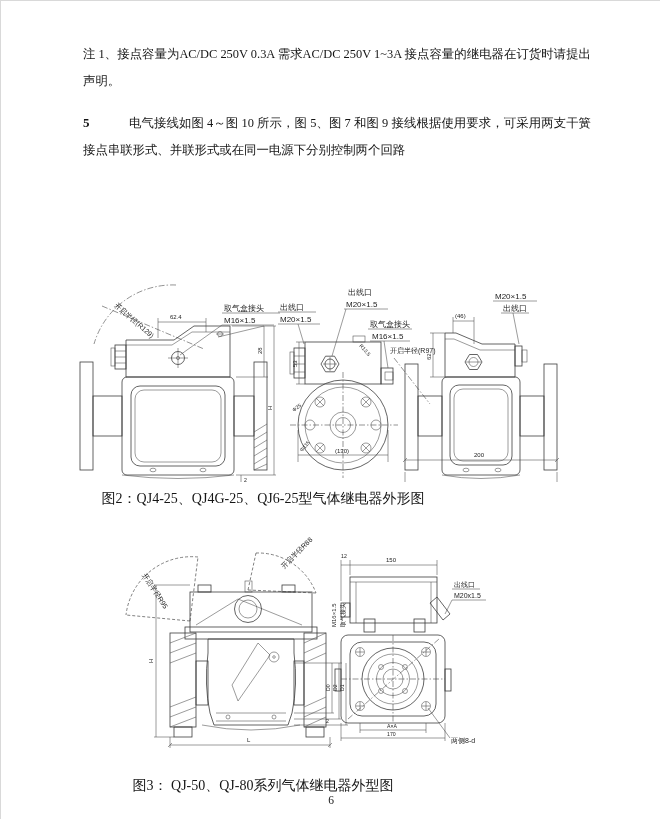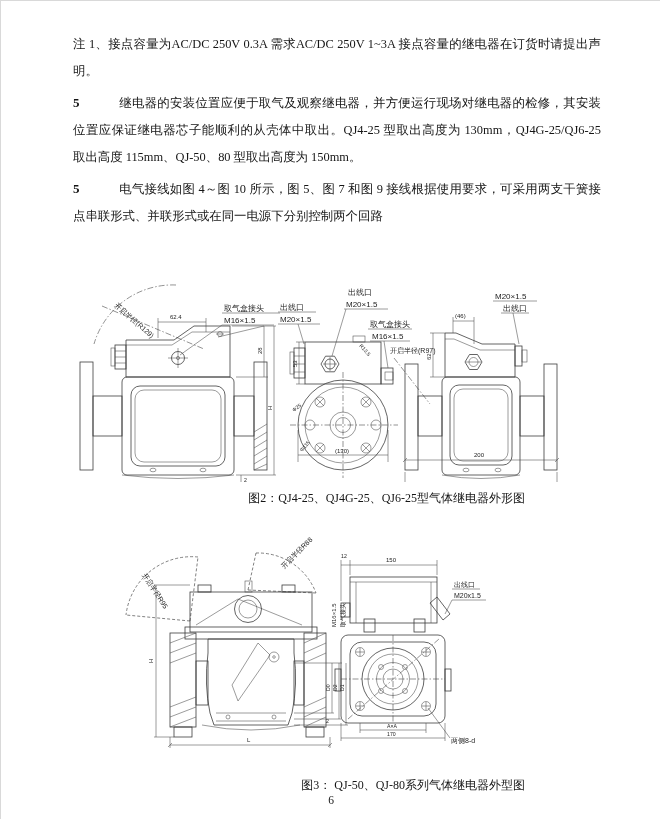--- a/index.html
+++ b/index.html
@@ -1,23 +1,23 @@
 <!DOCTYPE html>
 <html><head>
 <meta charset="utf-8">
 <style>
   html,body{margin:0;padding:0;background:#e9e9e9;}
   #page{position:relative;width:660px;height:819px;background:#ffffff;border:1px solid #d9d9d9;
         font-family:"Liberation Serif","DejaVu Serif",serif;color:#151515;overflow:hidden;}
   .textblock{position:absolute;left:68px;top:26px;width:536px;font-size:12.4px;line-height:27px;text-align:justify;}
-  .textblock p{margin:4px;}
+  .textblock p{margin:14px;}
   .b{font-weight:bold;}
   .ind{text-indent:10px;}
   .bullet{display:inline-block;width:46px;font-weight:bold;font-size:13px;}
-  .caption{position:absolute;left:0;width:524px;text-align:right;font-size:12px;}
+  .caption{position:absolute;left:0;width:524px;text-align:center;font-size:14px;}
   #cap2{top:489px;}
   #cap3{top:776px;}
   #pagenum{position:absolute;top:793px;left:0;width:660px;text-align:center;font-size:11.5px;}
   #fig2{position:absolute;left:57px;top:281px;}
   #fig3{position:absolute;left:97px;top:534px;}
   svg .ln{stroke:#3c3c3c;stroke-width:0.8;fill:none;}
   svg .tn{stroke:#4a4a4a;stroke-width:0.55;fill:none;}
   svg .dd{stroke:#4a4a4a;stroke-width:0.6;fill:none;stroke-dasharray:6 2 1.5 2;}
   svg .da{stroke:#4a4a4a;stroke-width:0.7;fill:none;stroke-dasharray:3 2;}
   svg text{fill:#1d1d1d;font-family:"Liberation Sans","DejaVu Sans",sans-serif;}
@@ -26,21 +26,20 @@
   svg .dim{font-size:6px;}
   svg .dm5{font-size:5.2px;}
 </style>
 </head>
 <body>
 
 <div id="page">
 
   <div class="textblock">
     <p>注 1、接点容量为AC/DC 250V 0.3A 需求AC/DC 250V 1~3A 接点容量的继电器在订货时请提出声明。</p>
-    <p><span class="bullet">5</span><span>继电器的安装位置应便于取气及观察继电器，并方便运行现场对继电器的检修，其安装位置应保证继电器芯子能顺利的从壳体中取出。QJ4-25 型取出高度为 130mm，QJ4G-25/QJ6-25 取出高度 115mm、QJ-50、80 型取出高度为 150mm。</span></p>
     <p><span class="bullet">5</span><span>电气接线如图 4～图 10 所示，图 5、图 7 和图 9 接线根据使用要求，可采用两支干簧接点串联形式、并联形式或在同一电源下分别控制两个回路</span></p>
   </div>
 
   <svg id="fig2" width="548" height="202" viewBox="0 0 548 202">
 
     <g>
       <path class="dd" d="M 118,3 A 82,82 0 0 0 36,62"></path>
       <path class="dd" d="M 44,24 L 146,67"></path>
       <text class="lb7" x="56" y="24" transform="rotate(41 56 24)">开启半径(R129)</text>
 

